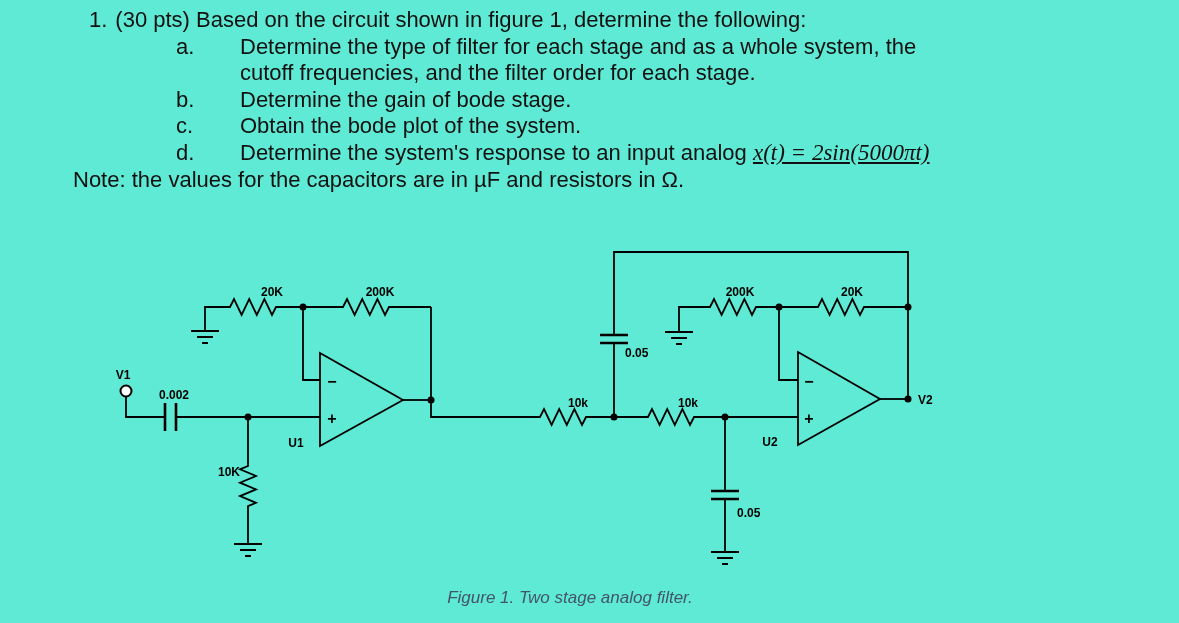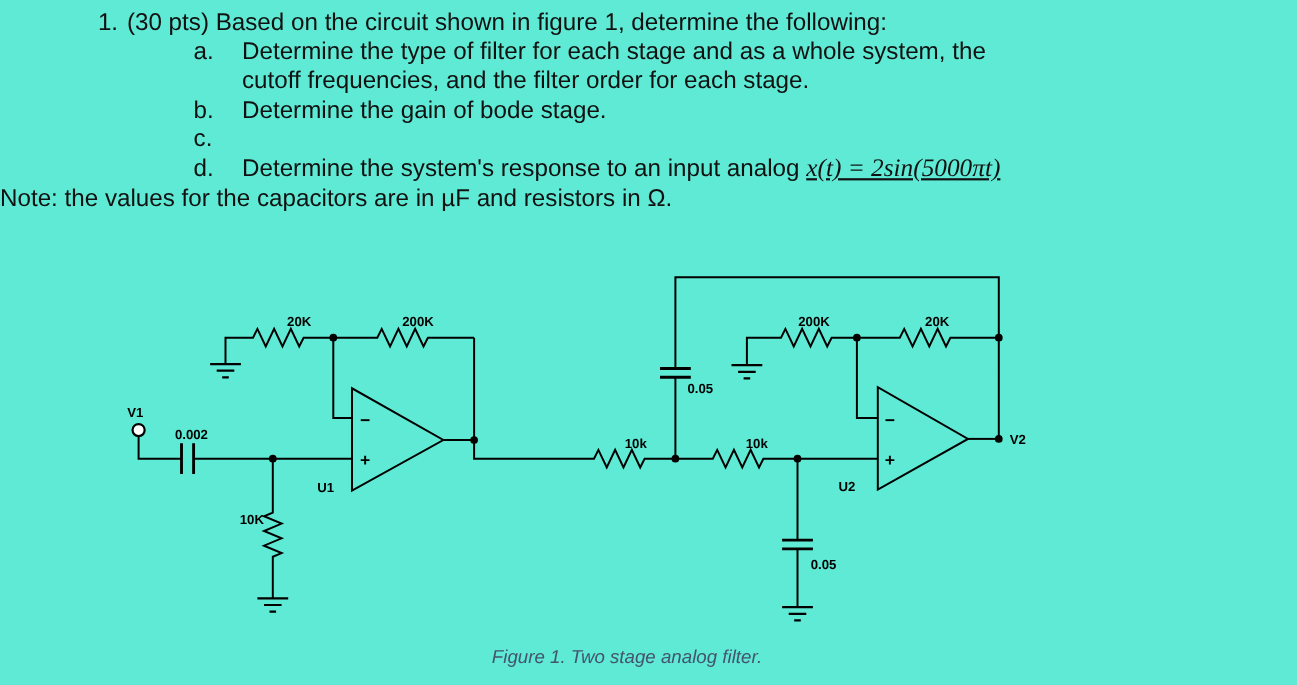--- a/index.html
+++ b/index.html
@@ -9,28 +9,28 @@
     background:#5eead4;
     font-family:"Liberation Sans", sans-serif;
     color:#111;
     overflow:hidden;
   }
   .problem{position:absolute;top:7px;left:0;width:1160px;font-size:22px;line-height:26.6px;}
   .line1{padding-left:89px;white-space:nowrap;}
   .line1 .t1{margin-left:8px;}
   .sub-item{display:flex;padding-left:176px;}
   .sub-item .item-label{flex:0 0 44px;}
-  .sub-item .item-text{flex:1;}
+  .sub-item .item-text{flex:1;margin-left:20px;}
   .math{
     font-family:"Liberation Serif", serif;
     font-style:italic;
     font-size:23px;
     text-decoration:underline;
   }
-  .note-line{white-space:nowrap;}
+  .note-line{margin-left:73px;white-space:nowrap;}
   .circuit-svg{position:absolute;left:0;top:0;}
   .circuit-svg path, .circuit-svg polygon{fill:none;stroke:#000;stroke-width:1.8;}
   .circuit-svg path.plate{stroke-width:2.6;}
   .circuit-svg path.gnd{stroke-width:2;}
   .circuit-svg circle.junction{fill:#000;stroke:none;}
   .circuit-svg circle.terminal{fill:#fff;stroke:#000;stroke-width:2;}
   .circuit-svg text{
     font-family:"Liberation Sans", sans-serif;
     font-size:12px;font-weight:bold;fill:#000;
   }
@@ -57,20 +57,21 @@
       <span class="item-text"><span>Determine the type of filter for each stage and as a whole system, the</span><br><span>cutoff frequencies, and the filter order for each stage.</span></span>
     </div>
 
     <div class="sub-item">
       <span class="item-label">b.</span>
       <span class="item-text">Determine the gain of bode stage.</span>
     </div>
 
     <div class="sub-item">
       <span class="item-label">c.</span>
+      <span class="item-text">Obtain the bode plot of the system.</span>
     </div>
 
     <div class="sub-item">
       <span class="item-label">d.</span>
       <span class="item-text"><span>Determine the system's response to an input analog </span><span class="math">x(t) = 2sin(5000πt)</span></span>
     </div>
 
     <div class="note-line">Note: the values for the capacitors are in µF and resistors in Ω.</div>
   </div>
 

